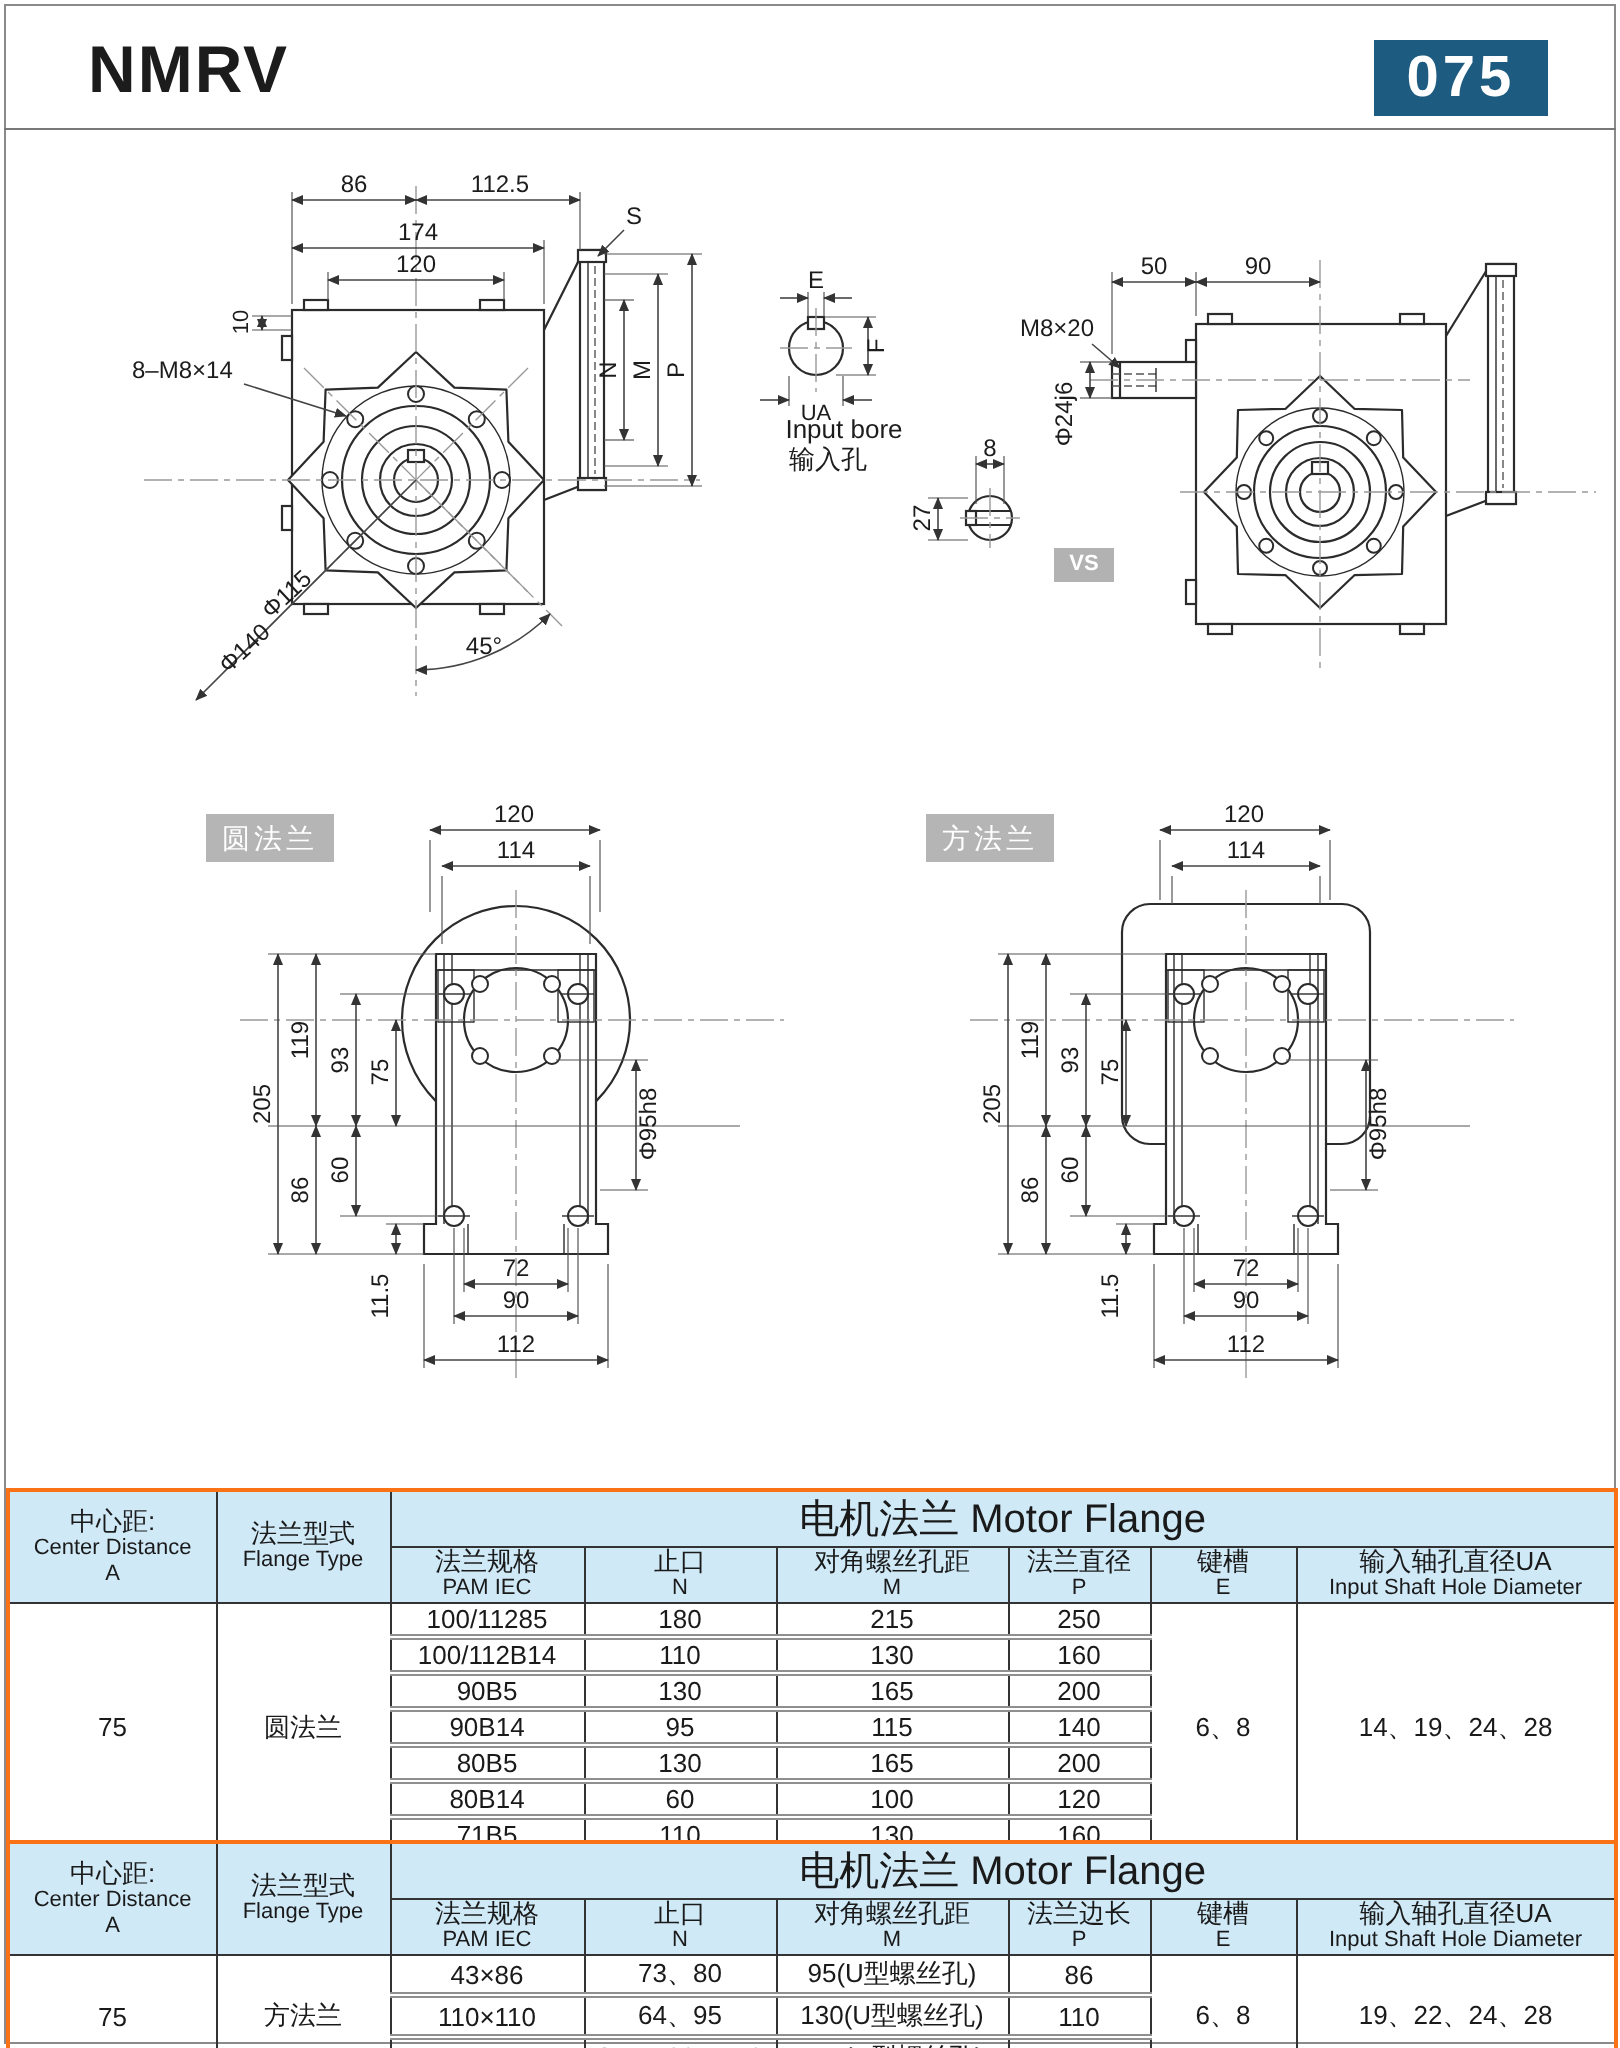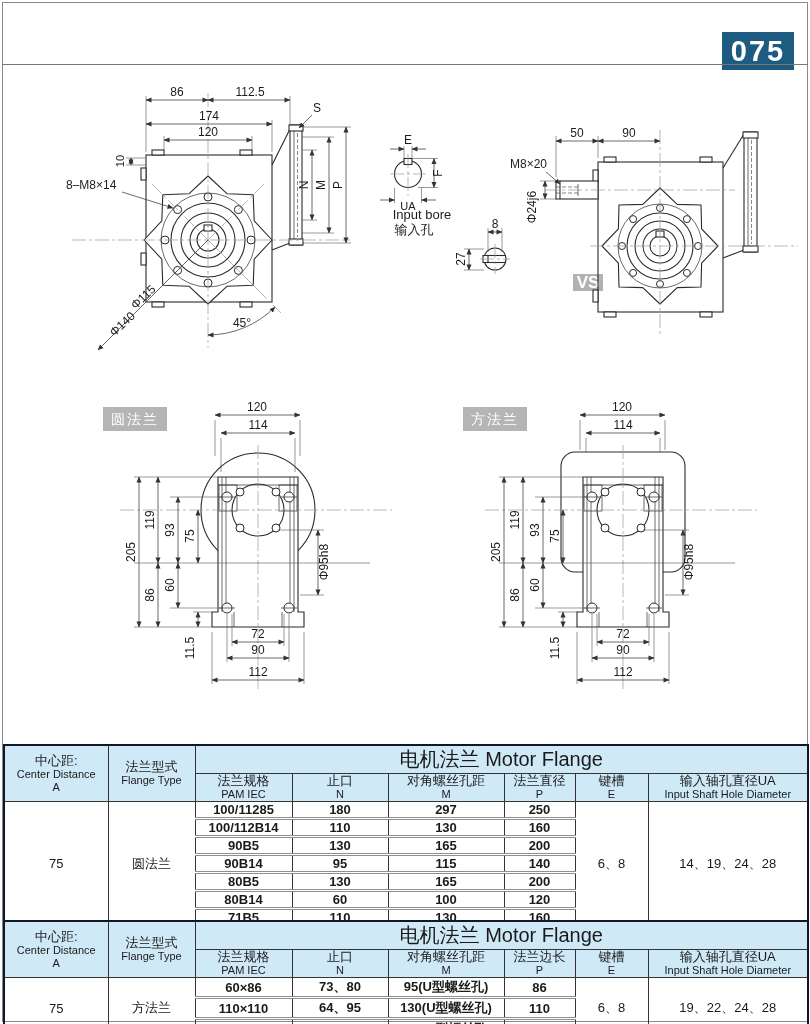--- a/index.html
+++ b/index.html
@@ -1,63 +1,64 @@
 <!DOCTYPE html>
 <html><head>
 <meta charset="utf-8">
 <style>
   html,body{margin:0;padding:0;background:#e8e8e8;}
   #page{position:relative;width:810px;height:1024px;background:#ffffff;margin:0 auto;
         font-family:"Liberation Sans","DejaVu Sans",sans-serif;overflow:hidden;}
   #frame{position:absolute;left:2px;top:2px;right:2px;bottom:2px;border:1px solid #8a8a8a;pointer-events:none;}
   #header-rule{position:absolute;left:2px;right:2px;top:64px;border-top:1px solid #777;}
   #title{position:absolute;left:44px;top:16px;font-size:33px;font-weight:bold;color:#1c1c1c;letter-spacing:1px;}
-  #model-badge{position:absolute;left:687px;top:32px;width:72px;height:38px;background:#1d5c80;
-      color:#fff;font-size:29px;font-weight:bold;text-align:center;line-height:38px;letter-spacing:2px;margin-left:35px;}
+  #model-badge{position:absolute;left:687px;top:20px;width:87px;height:38px;background:#1d5c80;
+      color:#fff;font-size:29px;font-weight:bold;text-align:center;line-height:38px;letter-spacing:2px;}
   .gray-badge{position:absolute;background:#b5b5b5;color:#fff;font-size:14px;text-align:center;
       line-height:24px;letter-spacing:2px;width:64px;height:24px;}
   #badge-round{left:103px;top:407px;}
   #badge-square{left:463px;top:407px;}
-  #vs-badge{position:absolute;left:573px;top:274px;width:30px;height:17px;background:#b2b2b2;
-      color:#fff;font-size:17px;font-weight:bold;text-align:center;line-height:17px;}
+  #vs-badge{position:absolute;left:527px;top:274px;width:30px;height:17px;background:#b2b2b2;
+      color:#fff;font-size:11px;font-weight:bold;text-align:center;line-height:17px;}
   svg{position:absolute;left:0;top:0;}
   svg text{font-family:"Liberation Sans","DejaVu Sans",sans-serif;fill:#1c1c1c;}
   .dim{font-size:11px;text-anchor:middle;}
   .dim-s{font-size:12px;text-anchor:middle;}
   .note{font-size:12px;text-anchor:start;}
   .cap{font-size:13px;text-anchor:middle;}
   .obj{stroke:#2b2b2b;stroke-width:1.1;fill:none;}
   .objw{stroke:#2b2b2b;stroke-width:1.1;fill:#fff;}
   .thin{stroke:#2b2b2b;stroke-width:0.7;fill:none;}
   .cl{stroke:#999;stroke-width:0.7;fill:none;stroke-dasharray:14 3 3 3;}
   .dl{stroke:#444;stroke-width:0.8;fill:none;}
   .ext{stroke:#555;stroke-width:0.6;fill:none;}
   .dash{stroke:#555;stroke-width:0.7;fill:none;stroke-dasharray:4 2;}
   .hole{stroke:#2b2b2b;stroke-width:1;fill:#fff;}
   
   .dtable{position:absolute;left:3px;width:804px;border-collapse:collapse;table-layout:fixed;
       font-size:13px;color:#1a1a1a;}
   .dtable th,.dtable td{border:1px solid #333;text-align:center;vertical-align:middle;padding:0;
       overflow:hidden;white-space:nowrap;}
-  .dtable{border:2px solid #0f172a;}
+  .dtable{border:2px solid #f97316;}
   .dtable thead th{background:#cfe9f7;font-weight:normal;}
   .h-zh{font-size:13px;line-height:14px;}
   .h-en{font-size:11px;line-height:13px;}
   .mf{font-size:20px;height:24px;}
   .dtable tbody tr{height:16px;}
   #table-square tbody tr{height:13px;}
-  .dtable tbody td.v{border-top:3px double #8f8f8f;border-bottom:3px double #8f8f8f;font-weight:bold;}
+  .dtable tbody td.v{border-top:3px double #8f8f8f;border-bottom:3px double #8f8f8f;}
   .dtable tbody tr:first-child td.v{border-top:1px solid #333;}
   .dtable tbody tr:last-child td.v{border-bottom:1px solid #333;}
 </style>
 </head>
 <body>
 
 <div id="page">
   <div id="frame"></div>
+  <div id="title">NMRV</div>
   <div id="model-badge">075</div>
   <div id="header-rule"></div>
 
   <div id="badge-round" class="gray-badge">圆法兰</div>
   <div id="badge-square" class="gray-badge">方法兰</div>
   <div id="vs-badge">VS</div>
 
   <svg width="810" height="745" viewBox="0 0 810 745">
     <defs>
       <marker id="arr" viewBox="0 0 10 10" refX="9.2" refY="5" markerWidth="7.5" markerHeight="7.5" orient="auto-start-reverse">
@@ -440,21 +441,21 @@
           <div class="h-en">Input Shaft Hole Diameter</div>
         </th>
       </tr>
     </thead>
     <tbody>
       <tr>
         <td rowspan="7">75</td>
         <td rowspan="7">圆法兰</td>
         <td class="v">100/11285</td>
         <td class="v">180</td>
-        <td class="v">297</td>
+        <td class="v">215</td>
         <td class="v">250</td>
         <td rowspan="7">6、8</td>
         <td rowspan="7">14、19、24、28</td>
       </tr>
       <tr>
         <td class="v">100/112B14</td>
         <td class="v">110</td>
         <td class="v">130</td>
         <td class="v">160</td>
       </tr>
@@ -539,21 +540,21 @@
         <th>
           <div class="h-zh">输入轴孔直径UA</div>
           <div class="h-en">Input Shaft Hole Diameter</div>
         </th>
       </tr>
     </thead>
     <tbody>
       <tr>
         <td rowspan="3">75</td>
         <td rowspan="3">方法兰</td>
-        <td class="v">60×86</td>
+        <td class="v">43×86</td>
         <td class="v">73、80</td>
         <td class="v">95(U型螺丝孔)</td>
         <td class="v">86</td>
         <td rowspan="3">6、8</td>
         <td rowspan="3">19、22、24、28</td>
       </tr>
       <tr>
         <td class="v">110×110</td>
         <td class="v">64、95</td>
         <td class="v">130(U型螺丝孔)</td>

